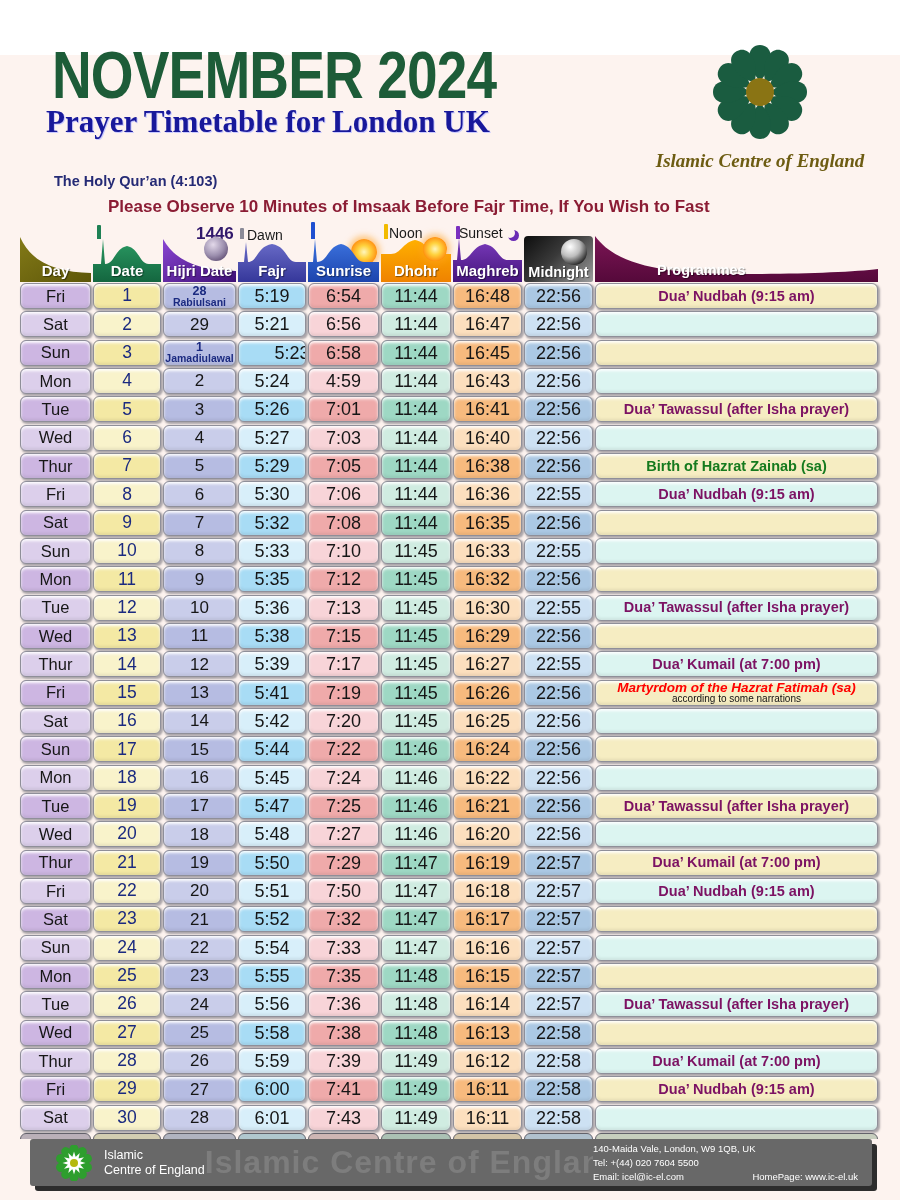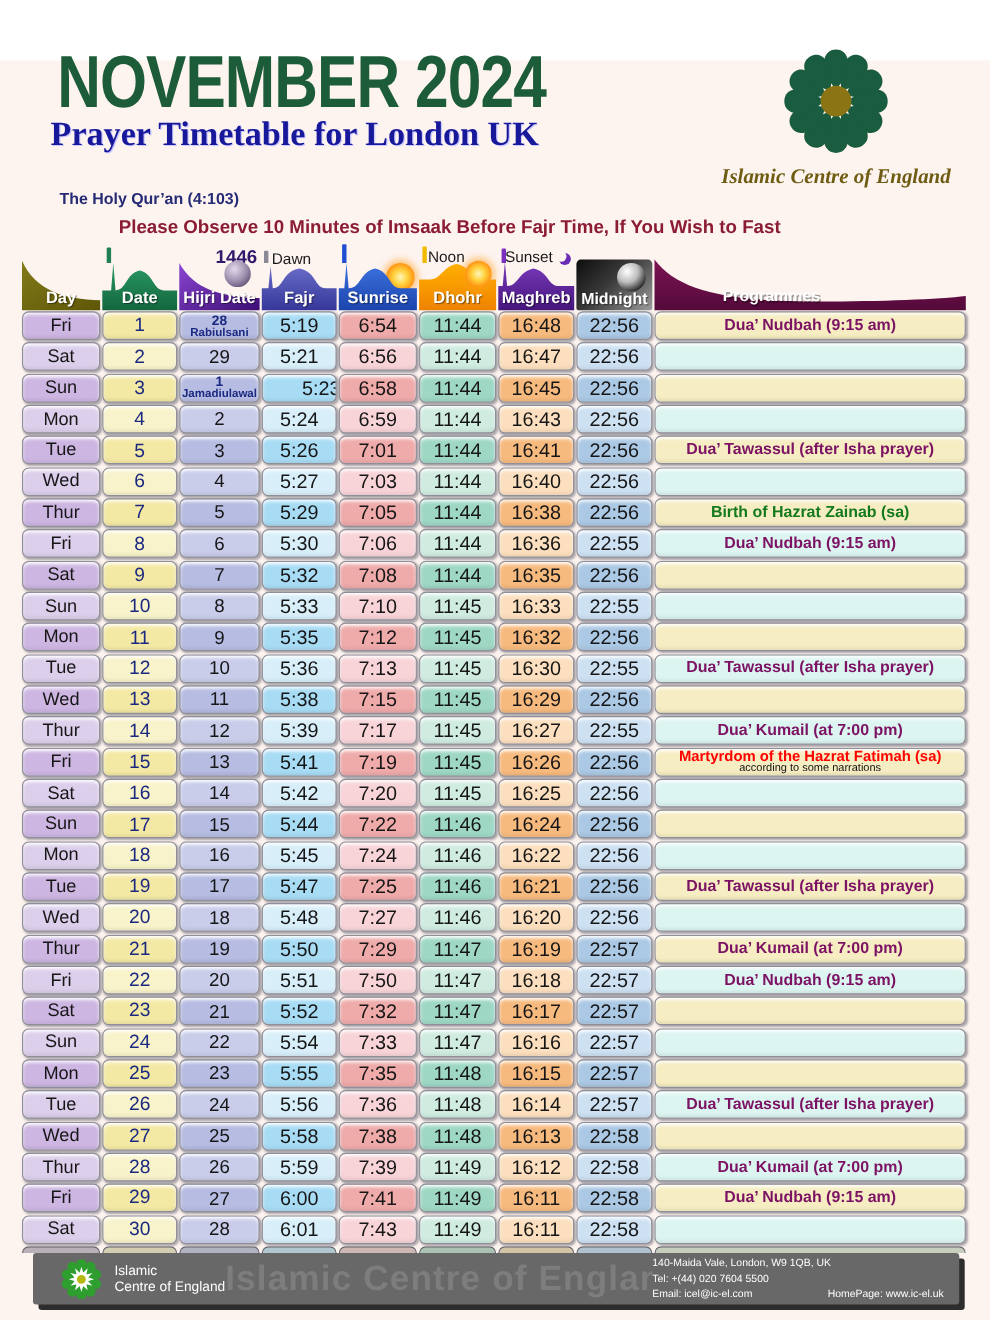--- a/index.html
+++ b/index.html
@@ -87,21 +87,21 @@
     font-size:18px; color:#161616; line-height:1; overflow:hidden;
   }
   .c-day{font-size:16.5px;}
   .c-date{color:#1b2a80; font-size:17.5px;}
   .c-hijri{font-size:17px;}
   .hijri-two{flex-direction:column; justify-content:center; color:#1b2a80; font-weight:bold;}
   .hijri-two .num{font-size:12.5px; line-height:11px;}
   .hijri-two .mon{font-size:10.5px; line-height:10px;}
   .c-programmes{font-weight:bold; font-size:14.5px; color:#7c1263; flex-direction:column;}
   .prog-green{color:#157a1e;}
-  .prog-red{color:#ff0000; font-size:13.5px; line-height:12px;}
+  .prog-red{color:#ff0000; font-size:13.5px; line-height:12px;font-style:italic;}
   .prog-note{font-size:10px; font-weight:normal; color:#111; line-height:9px;}
 
   
   .sliver{position:absolute; left:20px; top:1133px; width:858px; height:6px; overflow:hidden; opacity:.9;}
   .sliver .row{margin:0;}
   .sliver .cell{box-shadow:none; border-color:#55555f;}
 
   
   .footer{
     position:absolute; left:30px; top:1139px; width:842px; height:47px;
@@ -316,21 +316,21 @@
         <div class="cell c-dhohr" style="background-color: rgb(158, 216, 196);">11:44</div>
         <div class="cell c-maghreb" style="background-color: rgb(247, 186, 126);">16:45</div>
         <div class="cell c-midnight" style="background-color: rgb(171, 200, 228);">22:56</div>
         <div class="cell c-programmes" style="background-color: rgb(246, 237, 194);"></div>
       </div>
       <div class="row">
         <div class="cell c-day" style="background-color: rgb(220, 207, 235);">Mon</div>
         <div class="cell c-date" style="background-color: rgb(249, 243, 203);">4</div>
         <div class="cell c-hijri" style="background-color: rgb(201, 205, 234);">2</div>
         <div class="cell c-fajr" style="background-color: rgb(216, 239, 250);">5:24</div>
-        <div class="cell c-sunrise" style="background-color: rgb(248, 212, 216);">6:59</div>
+        <div class="cell c-sunrise" style="background-color: rgb(248, 212, 216);">4:59</div>
         <div class="cell c-dhohr" style="background-color: rgb(208, 236, 225);">11:44</div>
         <div class="cell c-maghreb" style="background-color: rgb(252, 223, 190);">16:43</div>
         <div class="cell c-midnight" style="background-color: rgb(205, 225, 243);">22:56</div>
         <div class="cell c-programmes" style="background-color: rgb(220, 245, 241);"></div>
       </div>
       <div class="row">
         <div class="cell c-day" style="background-color: rgb(205, 182, 226);">Tue</div>
         <div class="cell c-date" style="background-color: rgb(244, 233, 164);">5</div>
         <div class="cell c-hijri" style="background-color: rgb(182, 188, 226);">3</div>
         <div class="cell c-fajr" style="background-color: rgb(168, 220, 245);">5:26</div>

